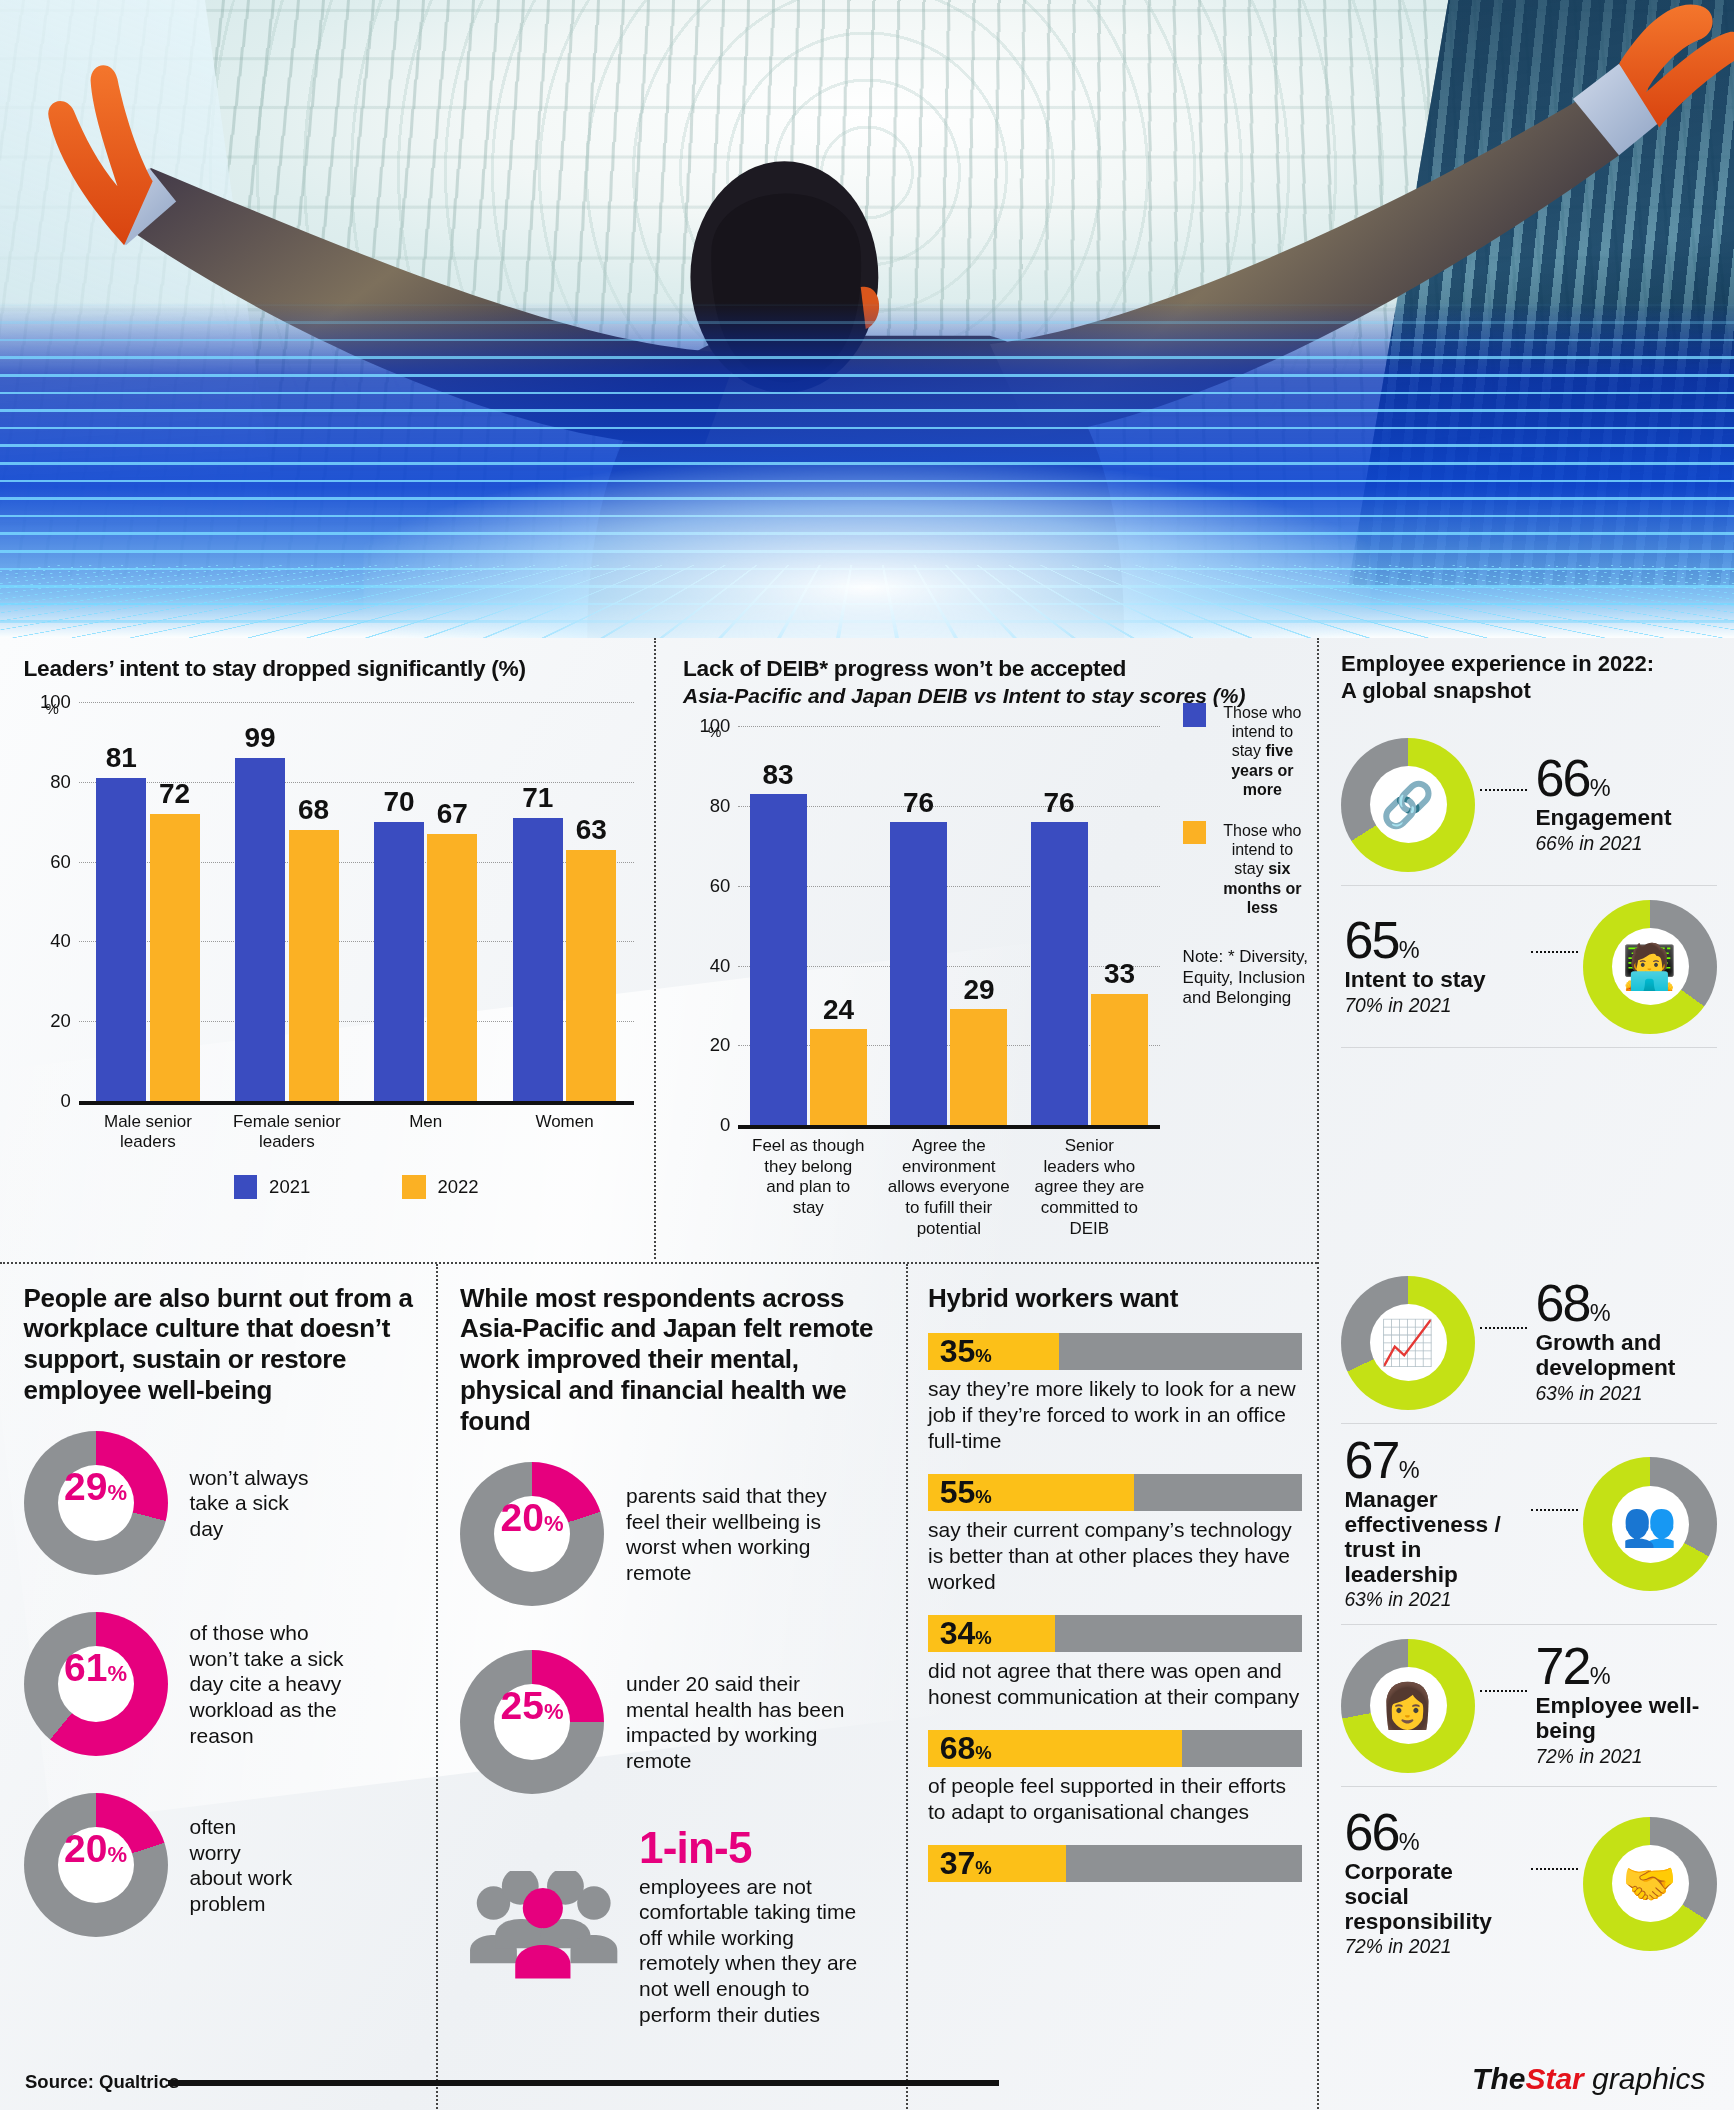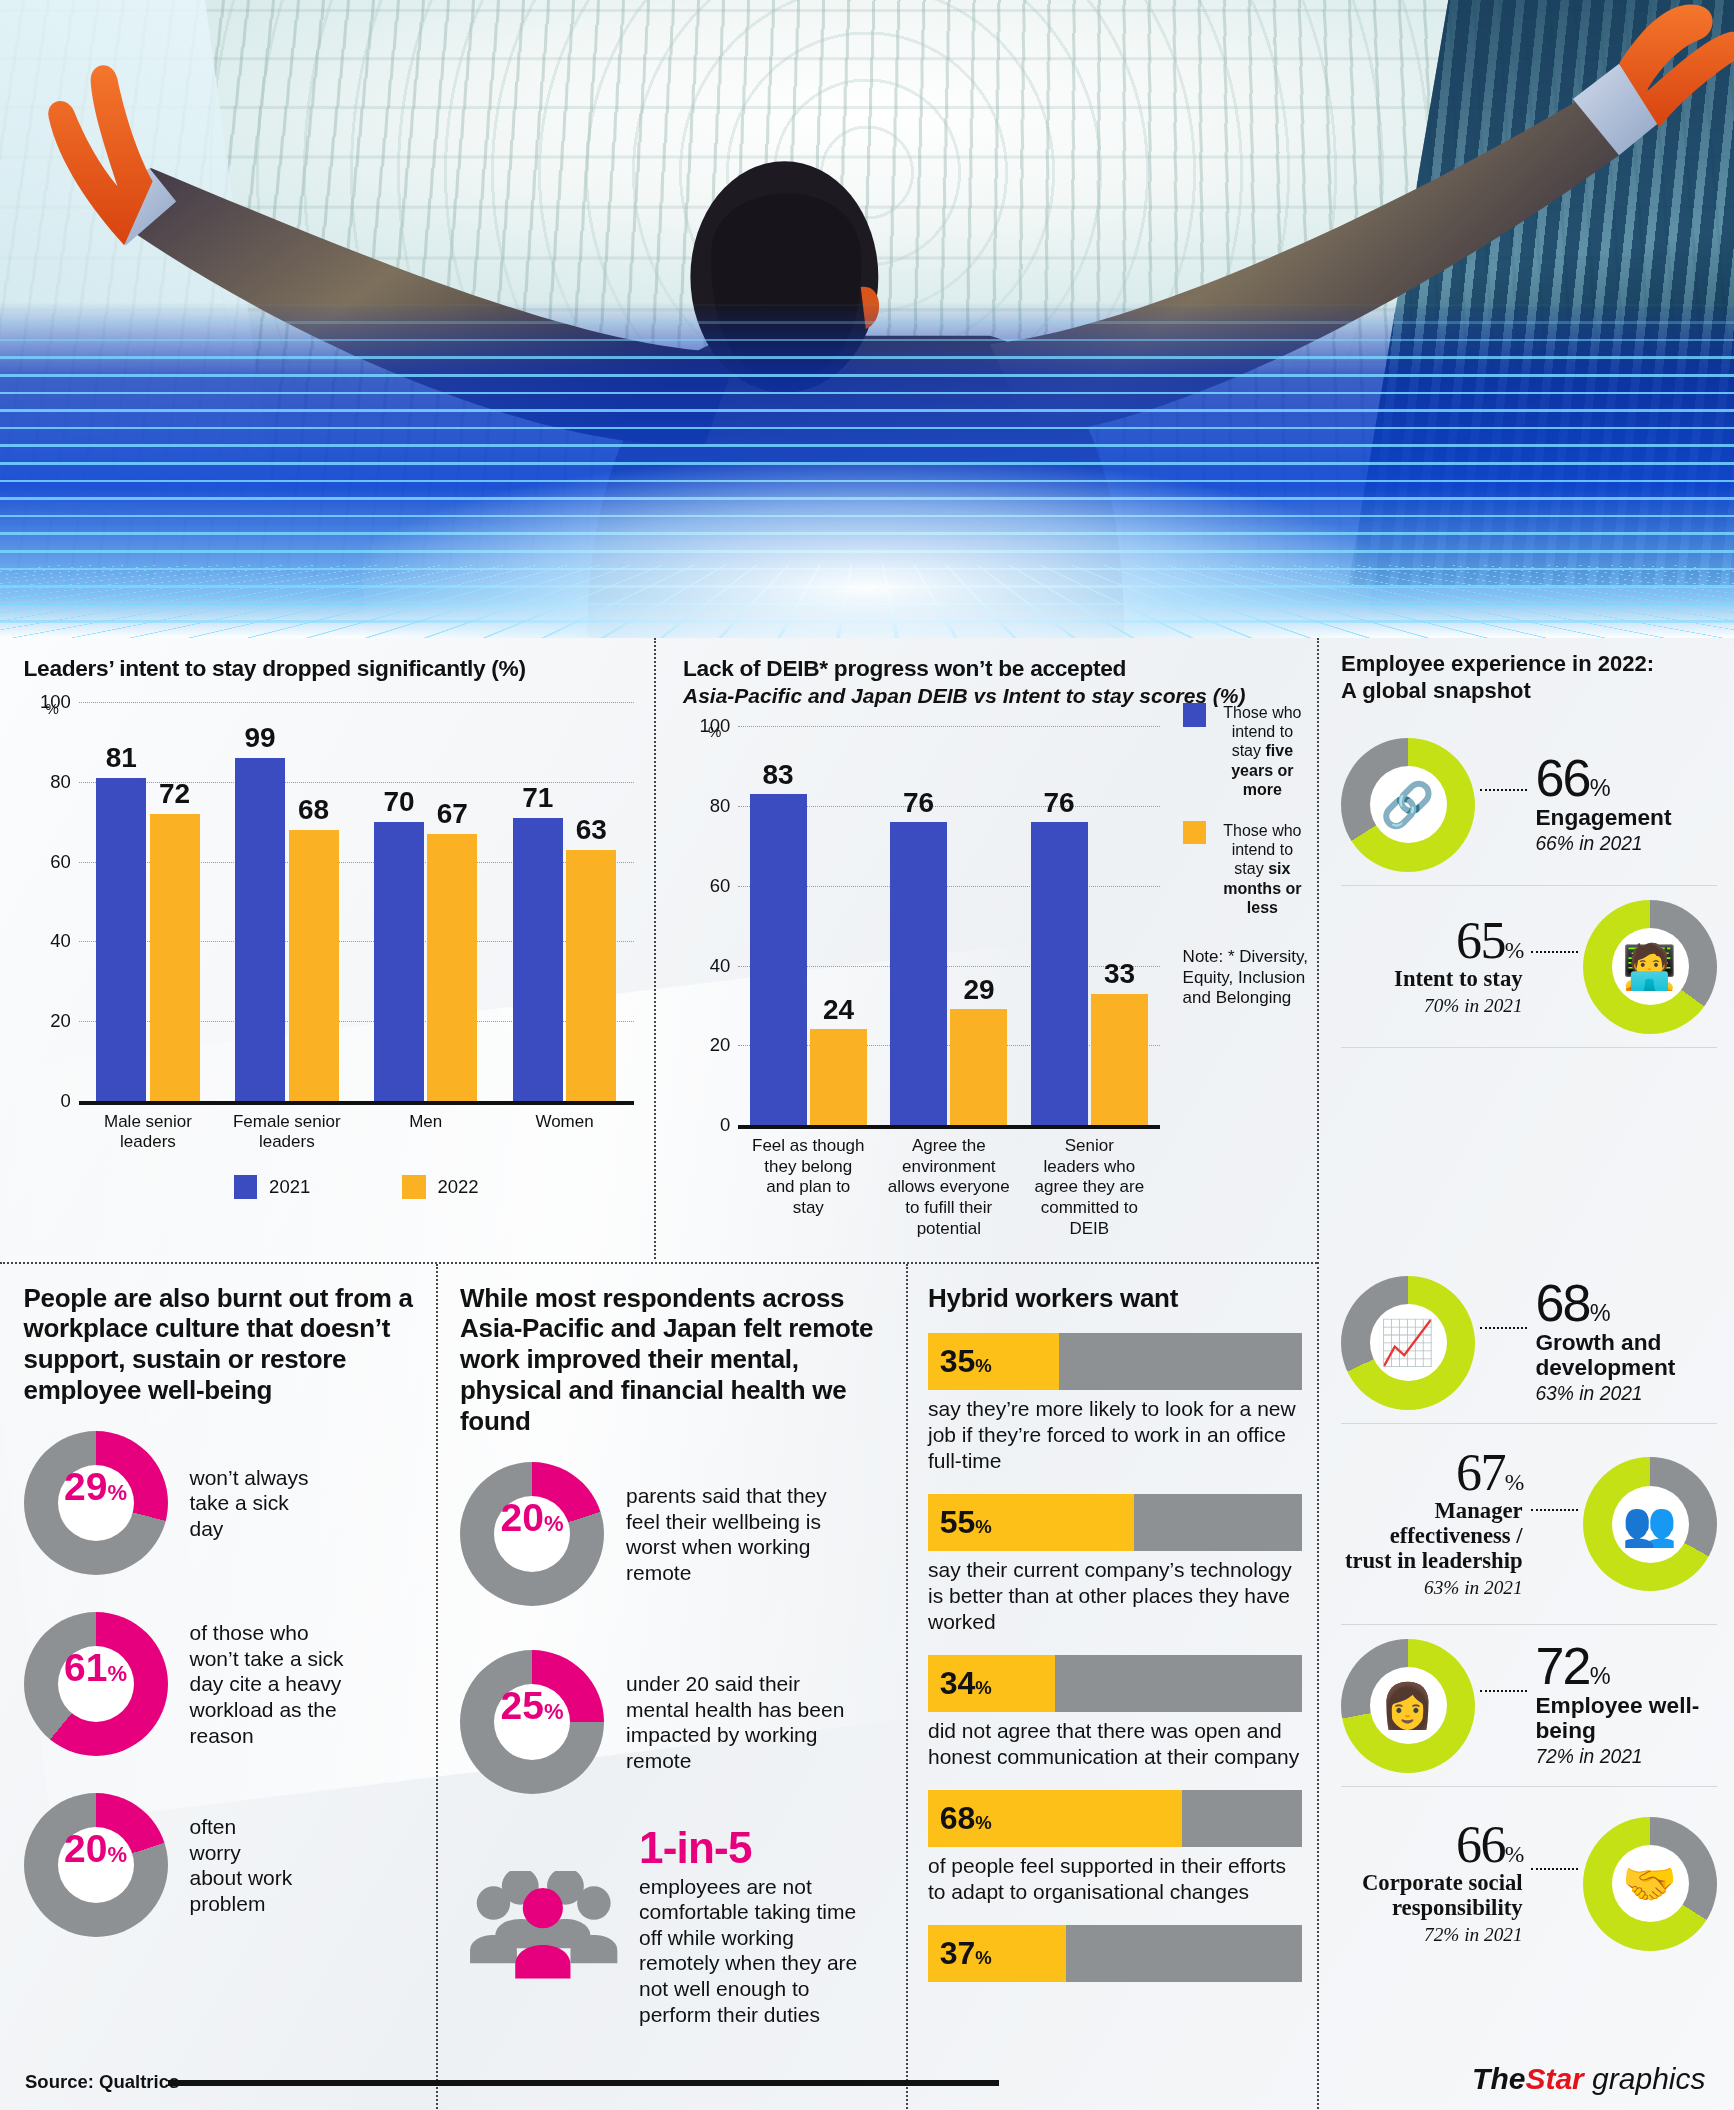--- a/index.html
+++ b/index.html
@@ -128,37 +128,37 @@
   .drow.rev { flex-direction:row-reverse; }
   .donut { width:134px; height:134px; border-radius:50%; position:relative; flex:none; }
   .donut .hole { position:absolute; inset:28.5px; background:#fff; border-radius:50%;
                  display:flex; align-items:center; justify-content:center; font-size:44px; }
   .dconn { flex:none; width:47px; border-top:2.5px dotted #111; margin:0 5px; align-self:center; margin-top:-28.5px;}
   .dtext { flex:1; padding:0 3.4px; }
   .dpct { font-size:52px; font-weight:300; color:#111; line-height:0.92; letter-spacing:-1.7px; }
   .dpct .s { font-size:23.5px; font-weight:400; }
   .dlabel { font-size:22.7px; font-weight:bold; color:#111; line-height:1.1; margin-top:2.5px; }
   .dprev { font-size:19.3px; font-style:italic; color:#111; margin-top:2.5px; }
-  .drow.rev .dtext { text-align:right;font-family:Liberation Serif, serif; }
+  .drow.rev .dtext { text-align:left; }
 
   
   .pdonut-row { display:flex; align-items:center; gap:22px; margin-top:25px; }
   .pdonut { width:144px; height:144px; border-radius:50%; position:relative; flex:none; }
   .pdonut .hole { position:absolute; inset:34px; background:#fff; border-radius:50%;
                   display:flex; align-items:baseline; justify-content:center; }
   .pnum { font-size:39px; font-weight:bold; color:#e6007e; }
   .pnum .s { font-size:22px; font-weight:bold; }
   .ptext { font-size:21px; line-height:1.22; color:#111; }
 
   .oneinfive { display:flex; align-items:center; gap:20px; margin-top:32px; }
   .big-pink { font-size:44px; font-weight:bold; color:#e6007e; letter-spacing:-0.8px; line-height:1; }
 
   
   .hbar-block { margin-top:20px; }
-  .hbar { height:57px; background:#8e9194; position:relative; display:flex; align-items:center; }
+  .hbar { height:37px; background:#8e9194; position:relative; display:flex; align-items:center; }
   .hbar .fill { height:100%; background:#fcc018; position:absolute; left:0; top:0; }
   .hbar .lab { position:relative; z-index:2; font-size:32px; font-weight:bold; color:#111; padding-left:11.7px; }
   .hbar .lab .s { font-size:18.5px; font-weight:bold; }
   .hdesc { font-size:21px; line-height:1.24; color:#111; margin-top:5.9px; }
 
   
   .footer { position:absolute; left:0; bottom:0; width:1734px; height:60px; }
   .src { position:absolute; left:25px; bottom:18.5px; font-size:18.5px; font-weight:bold; color:#111; }
   .srcline { position:absolute; left:168px; bottom:25px; width:831px; height:5.9px; background:#111; }
   .star { position:absolute; right:28.5px; bottom:15px; font-size:30px; font-style:italic; font-weight:bold; color:#111; }

